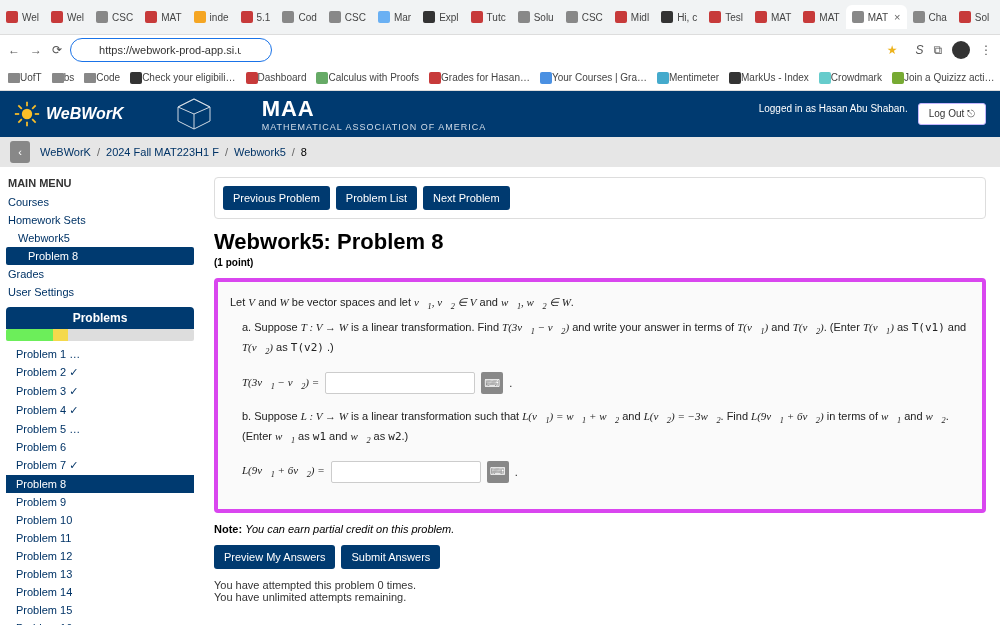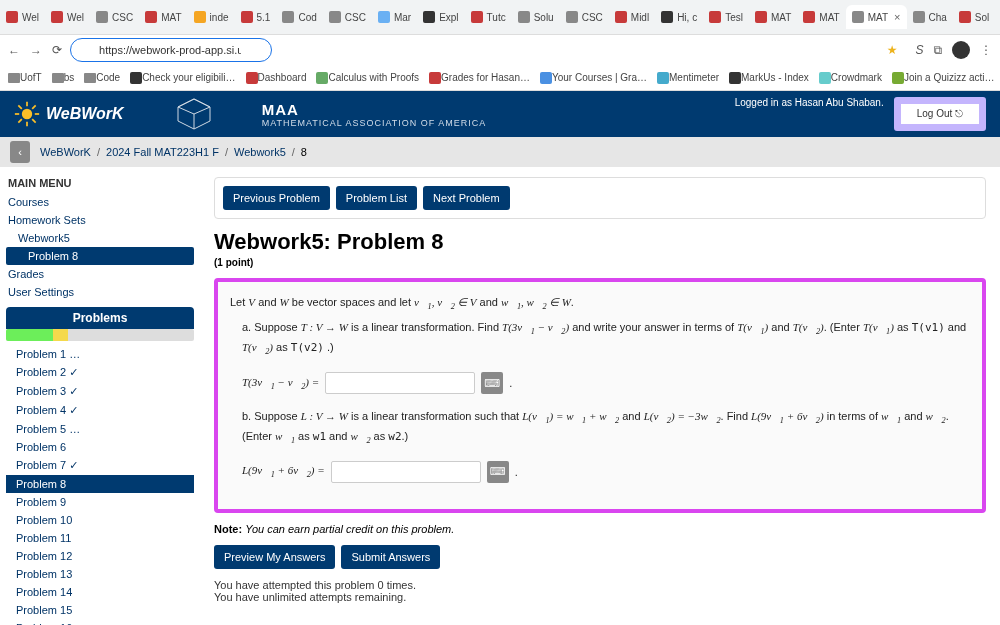--- a/index.html
+++ b/index.html
@@ -21,23 +21,23 @@
 .bookmarks-bar { display: flex; align-items: center; height: 26px; padding: 0 8px; gap: 10px; font-size: 10px; border-bottom: 1px solid #ddd; color: #444; }
 .bm-item { display: flex; align-items: center; white-space: nowrap; }
 .bm-icon { width: 12px; height: 12px; border-radius: 2px; display: inline-block; }
 .bm-folder { width: 12px; height: 10px; background: #888; border-radius: 1px; display: inline-block; }
 .header-bar { background: #003a70; color: #fff; display: flex; align-items: center; height: 46px; padding: 0 14px; }
 .ww-logo { display: flex; align-items: center; gap: 6px; font-weight: bold; font-size: 16px; font-style: italic; }
 .ww-sun { width: 26px; height: 26px; }
 .maa-logo { display: flex; align-items: center; gap: 8px; margin-left: 50px; }
 .maa-icon { width: 80px; height: 34px; }
 .maa-text { font-size: 9px; letter-spacing: 1px; color: #d0dce8; }
-.maa-title { font-size: 15px; font-weight: bold; letter-spacing: 1px; }
+.maa-title { font-size: 22px; font-weight: bold; letter-spacing: 1px; }
 .login-info { margin-left: auto; font-size: 10px; display: flex; align-items: flex-start; gap: 10px; }
-.logout-btn { background: #fff; color: #333; border: 7px solid #c4b5fd; border-radius: 3px; padding: 4px 16px; font-size: 10px; }
+.logout-btn { background: #fff; color: #333; border: 1px solid #c4b5fd; border-radius: 3px; padding: 4px 10px; font-size: 10px; }
 .breadcrumb-bar { background: #e6e6e6; height: 30px; display: flex; align-items: center; padding: 0 10px; font-size: 11px; }
 .bc-back { width: 20px; height: 22px; background: #888; border-radius: 3px; display: flex; align-items: center; justify-content: center; color: #fff; margin-right: 10px; }
 .bc-link { color: #036; }
 .bc-sep { margin: 0 6px; color: #666; }
 .main-layout { display: flex; }
 .sidebar { width: 200px; padding: 6px; }
 .main-menu-title { font-size: 11px; font-weight: bold; color: #333; padding: 4px 2px; }
 .side-link { display: block; padding: 3px 2px; font-size: 11px; color: #036; }
 .side-link.indent1 { padding-left: 12px; }
 .side-link.indent2 { padding-left: 22px; }

